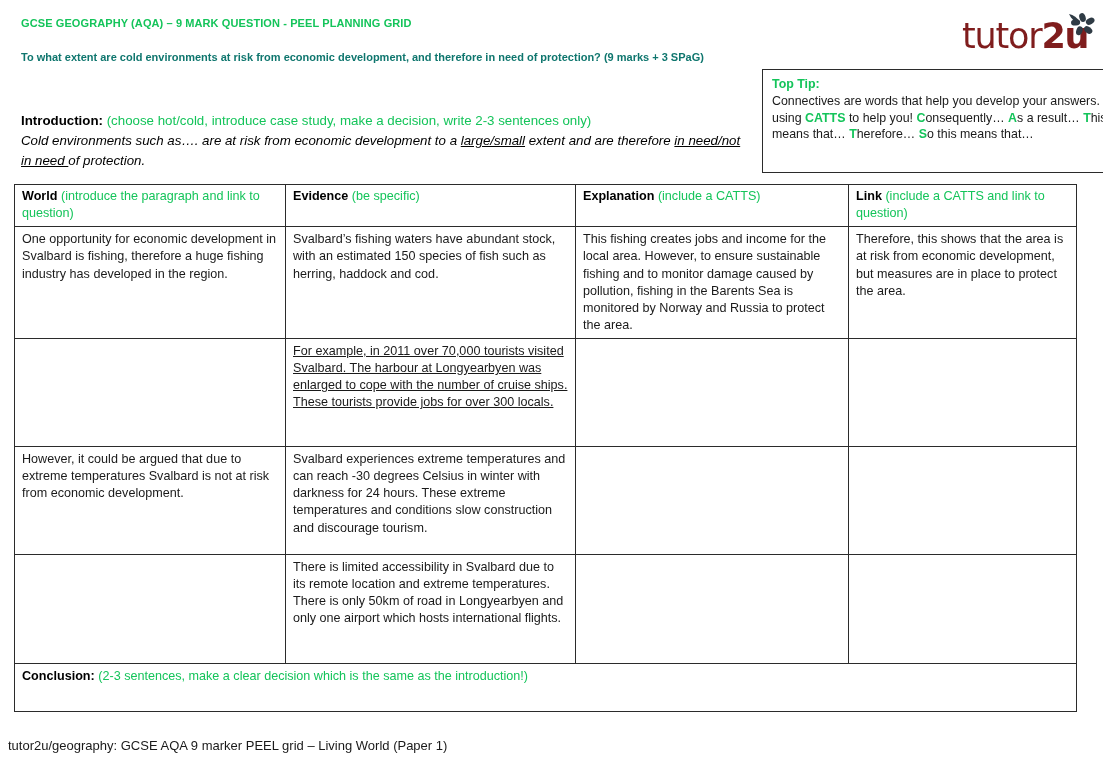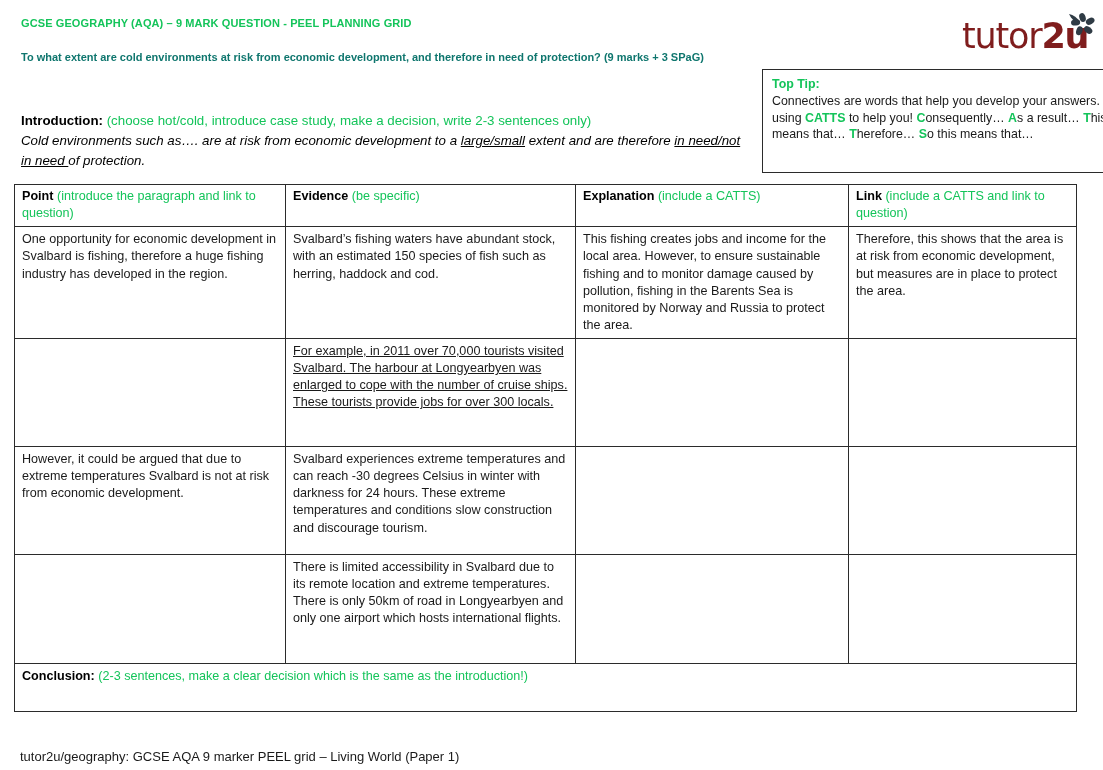--- a/index.html
+++ b/index.html
@@ -112,24 +112,23 @@
   .r2 { height: 108px; text-decoration: underline; }
   .r3 { height: 108px; }
   .r4 { height: 109px; }
   .concl-row td { height: 48px; }
   .concl-label { font-weight: bold; color: #000; }
   .concl-hint { color: #14c45a; }
 
   
   .footer {
     position: absolute;
-    left: 20px; top: 738px;
+    left: 8px; top: 738px;
     font-size: 13px;
     color: #1a1a1a;
-    margin-top: 11px;
   }
 </style>
 </head>
 <body>
 
 <div class="page">
 
   <div class="doc-title">GCSE GEOGRAPHY (AQA) – 9 MARK QUESTION - PEEL PLANNING GRID</div>
 
   <div class="question">To what extent are cold environments at risk from economic development, and therefore in need of protection?  (9 marks + 3 SPaG)</div>
@@ -168,21 +167,21 @@
   <table class="grid">
     <colgroup>
       <col class="col-point">
         <col class="col-evidence">
         <col class="col-expl">
         <col class="col-link">
     </colgroup>
     <thead>
       <tr class="hdr">
         <th>
-          <span class="hdr-label">Point</span>
+          <span class="hdr-label">World</span>
           <span class="hdr-hint">(introduce the paragraph and link to question)</span>
         </th>
         <th>
           <span class="hdr-label">Evidence</span>
           <span class="hdr-hint">(be specific)</span>
         </th>
         <th>
           <span class="hdr-label">Explanation</span>
           <span class="hdr-hint">(include a CATTS)</span>
         </th>

